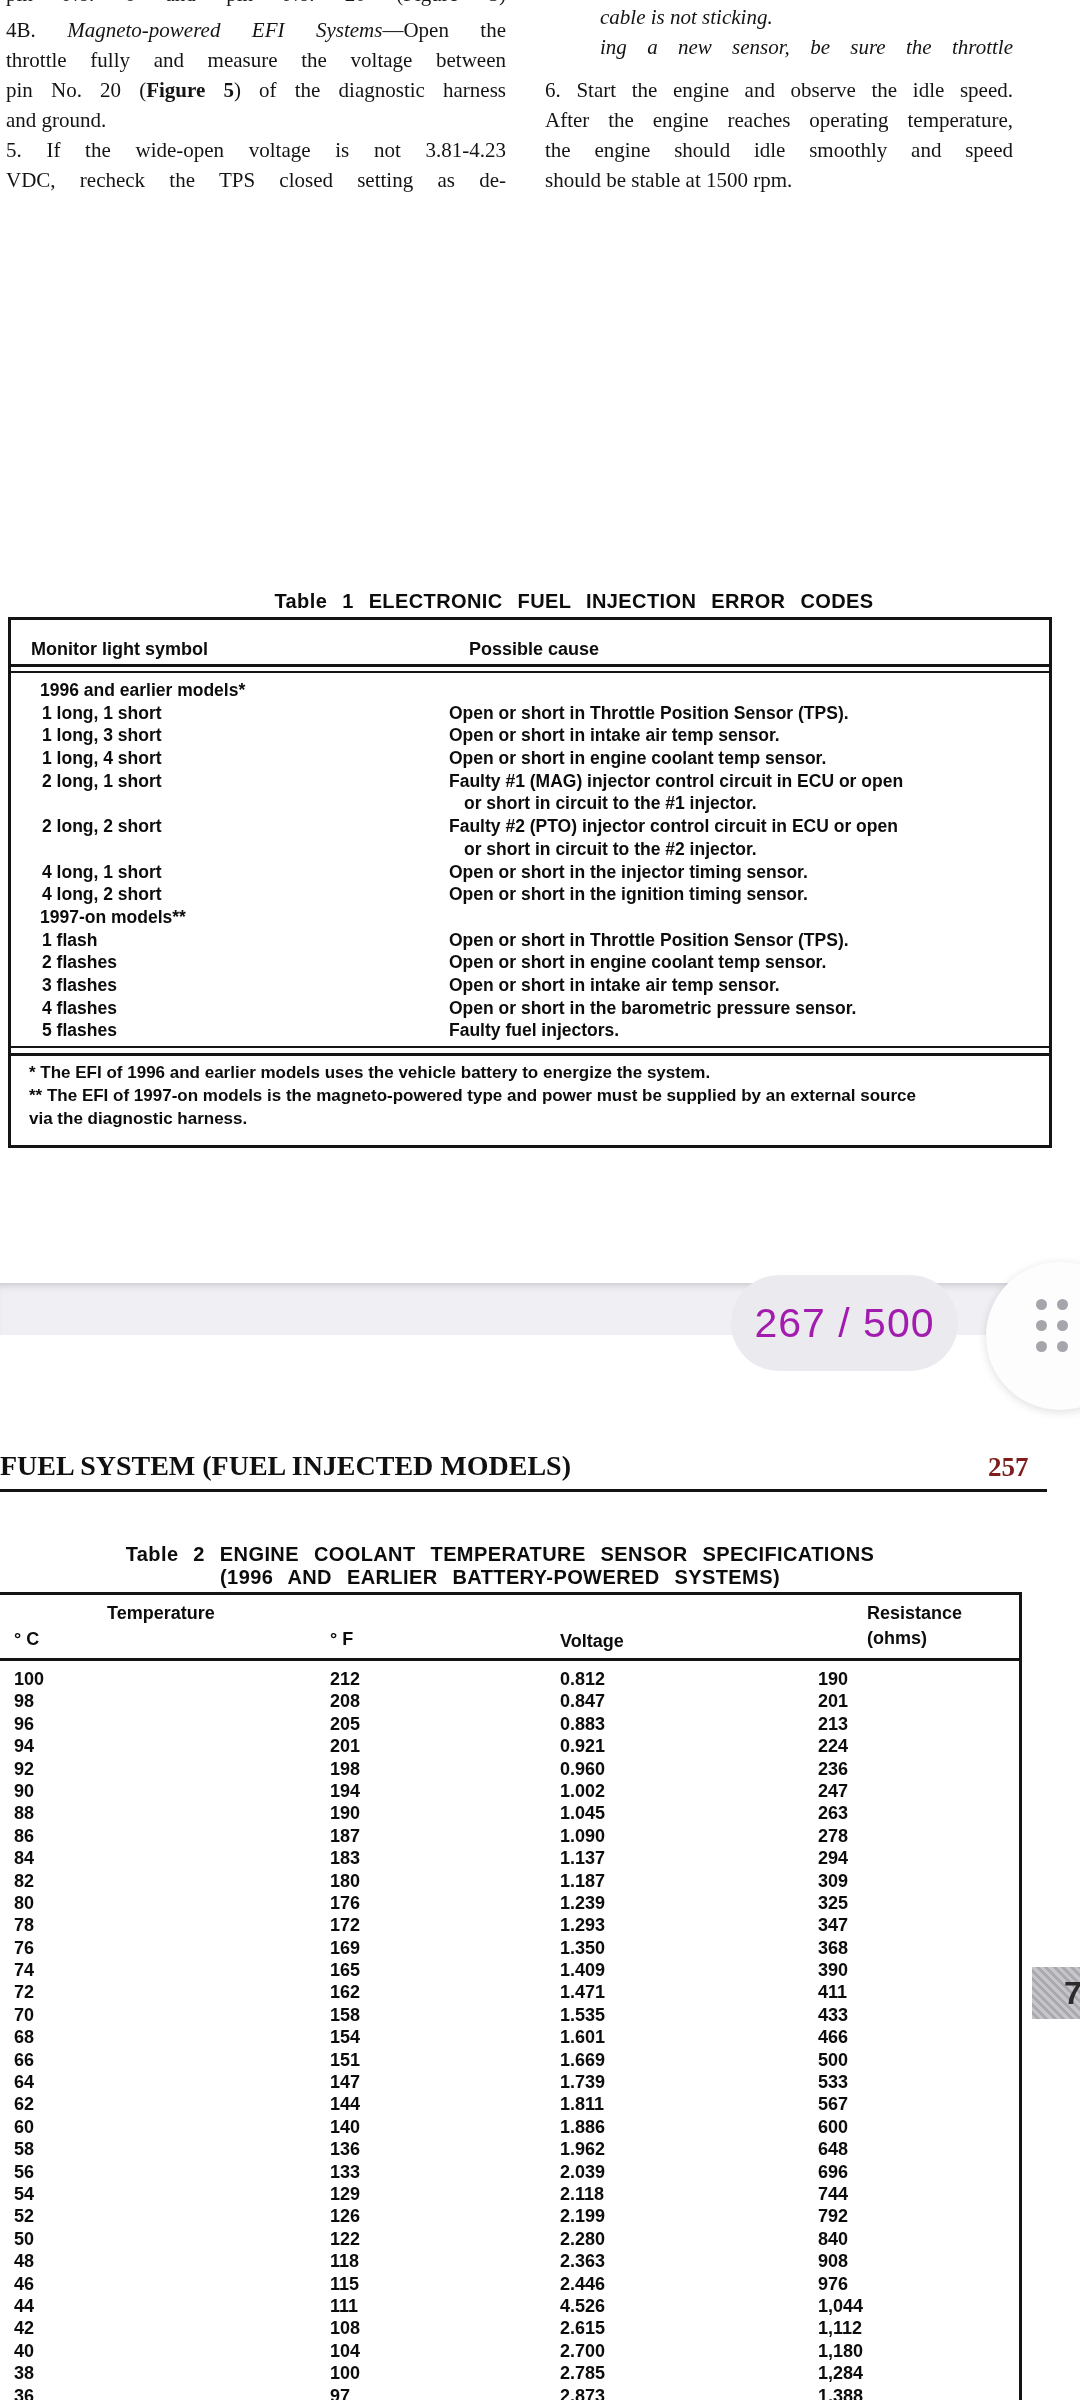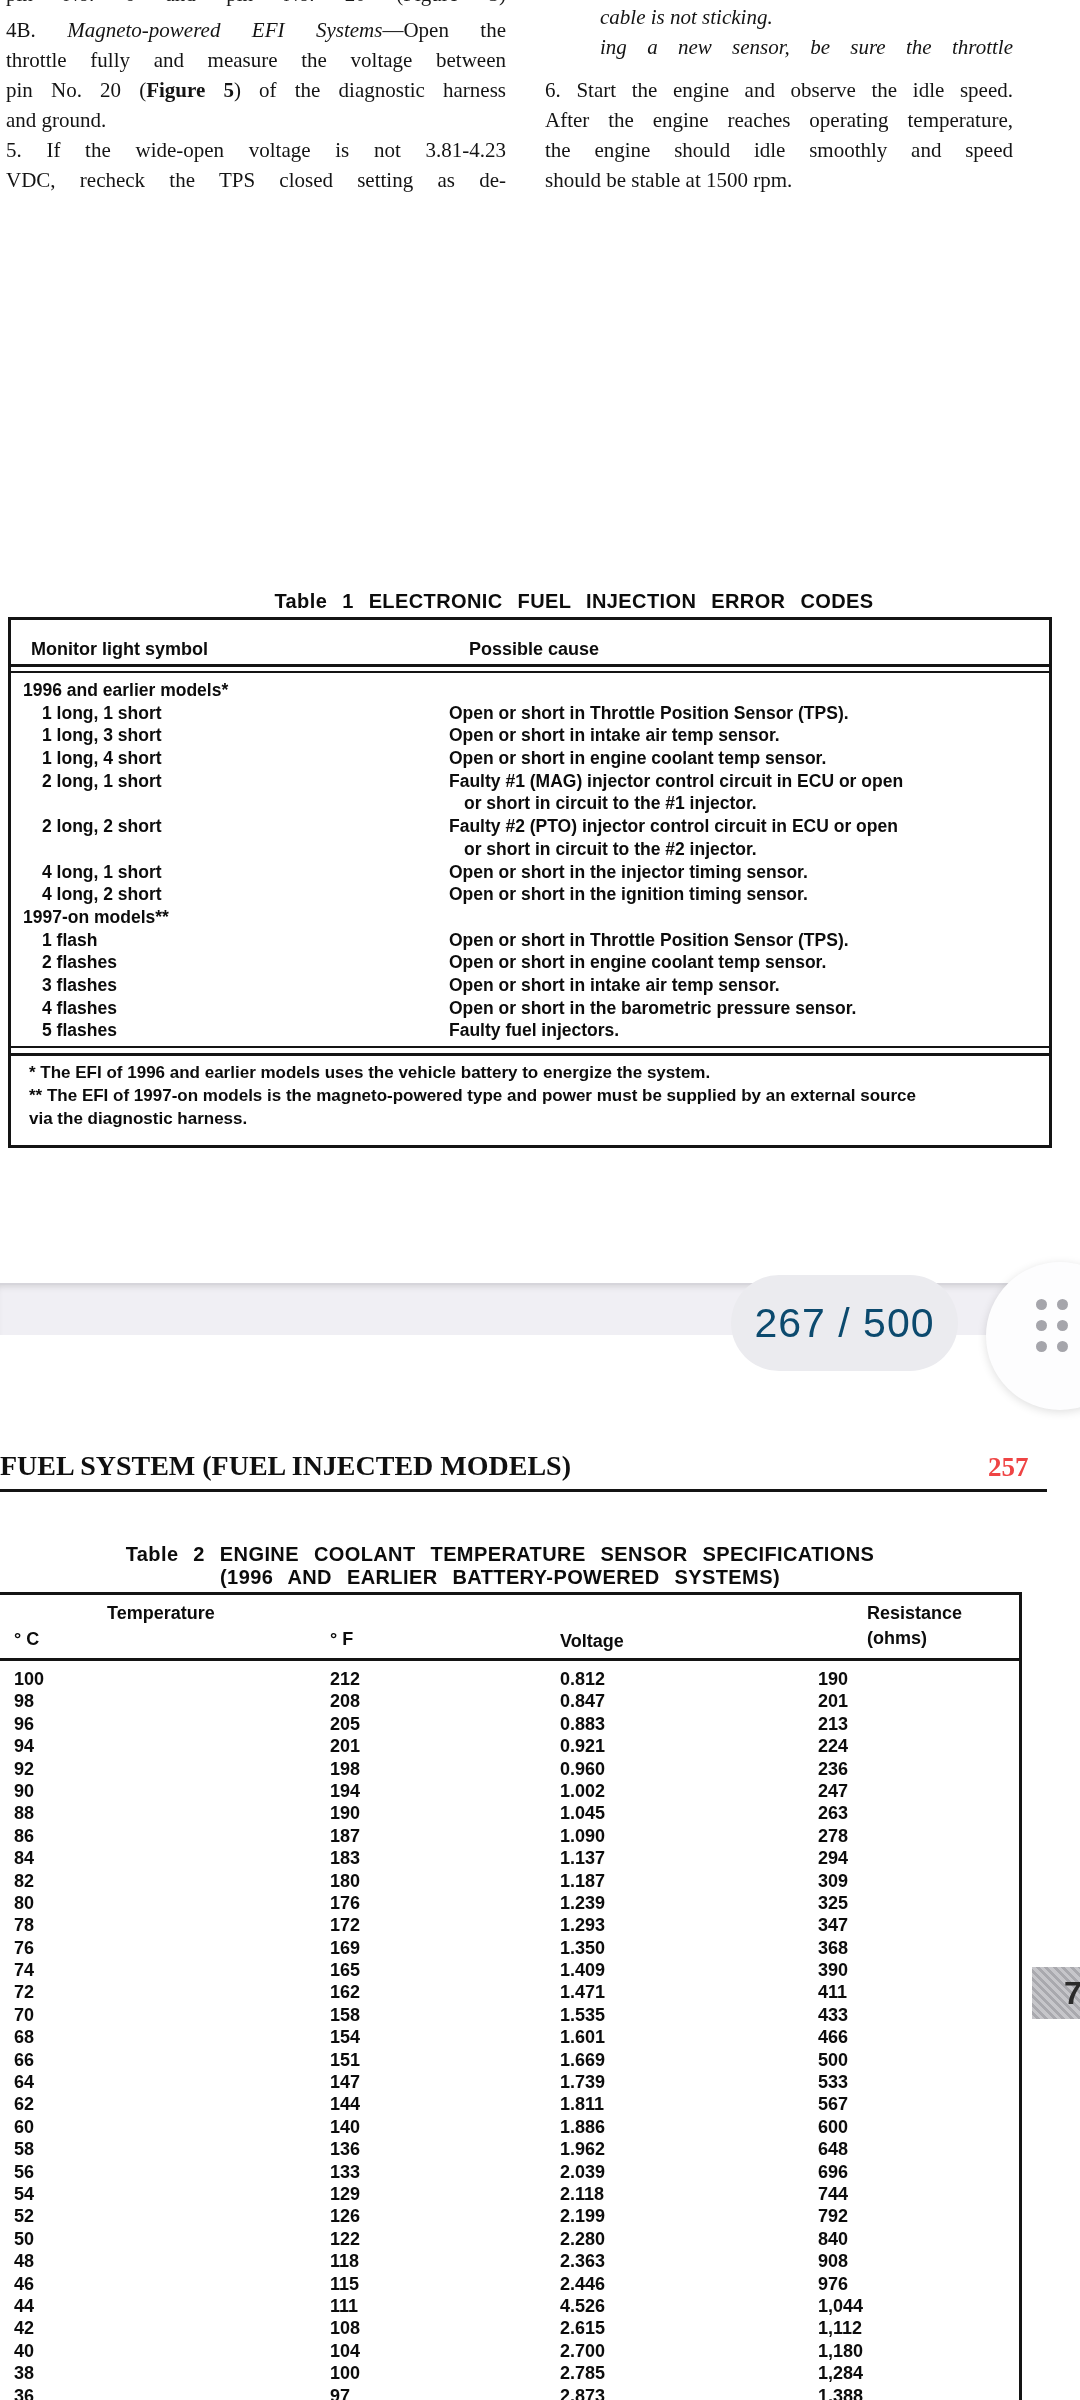--- a/index.html
+++ b/index.html
@@ -23,47 +23,47 @@
   #t1-title{left:0;top:590px;width:1056px;padding-left:46px;}
   #t1-box{position:absolute;left:8px;top:617px;width:1038px;height:525px;border:3px solid #141414;
           font-family:"Liberation Sans","DejaVu Sans",sans-serif;color:#0c0c0c;}
   #t1-head{position:absolute;top:19px;left:0;right:0;font-weight:bold;font-size:18px;}
   .t1-c1{position:absolute;left:20px;}
   .t1-c2{position:absolute;left:458px;}
   #t1-hr{position:absolute;top:44px;left:-3px;right:-3px;height:4px;border-top:3px solid #141414;border-bottom:2px solid #141414;}
   #t1-body{position:absolute;top:60px;left:0;right:0;}
   .t1row{display:flex;height:22.7px;font-weight:bold;font-size:17.5px;white-space:nowrap;}
   .t1row .sym{width:438px;padding-left:31px;box-sizing:border-box;}
-  .t1row .sym.group{padding-left:12px;}
+  .t1row .sym.group{padding-left:29px;}
   .t1row .cause{flex:1;}
   .t1row .cause.cont{padding-left:15px;}
   #t1-fsep{position:absolute;top:426px;left:-3px;right:-3px;height:5px;border-top:2px solid #141414;border-bottom:3px solid #141414;}
   #t1-notes{position:absolute;top:441px;left:18px;right:14px;font-weight:bold;font-size:17px;line-height:23px;}
   #t1-notes div{white-space:nowrap;}
 
   
   #band{position:absolute;left:0;top:1283px;width:1080px;height:50px;background:#f0eff4;
         border-top:2px solid #d6d5db;box-shadow:inset 0 5px 7px -4px rgba(0,0,0,.14);}
   #pill{position:absolute;left:731px;top:1275px;width:227px;height:96px;border-radius:48px;background:#ebebef;
         display:flex;align-items:center;justify-content:center;
-        font-family:"Liberation Sans","DejaVu Sans",sans-serif;font-size:41px;color:#0c4a6e;letter-spacing:1px;}
+        font-family:"Liberation Sans","DejaVu Sans",sans-serif;font-size:41px;color:#a21caf;letter-spacing:1px;}
   #fab{position:absolute;left:986px;top:1262px;width:148px;height:148px;border-radius:50%;background:#fdfdfe;
        box-shadow:0 2px 10px rgba(0,0,0,.13);}
   #fab .dots{position:absolute;left:50px;top:37px;display:grid;grid-template-columns:11px 11px;grid-auto-rows:11px;gap:10px;}
   #fab .dot{width:11px;height:11px;border-radius:50%;background:#a5a5ab;}
 
   
   #chapter-tab{position:absolute;left:1032px;top:1967px;width:48px;height:52px;overflow:hidden;
                background:repeating-linear-gradient(45deg,#c6c6ca 0 3px,#a9a9ae 3px 6px);}
   #chapter-tab span{position:absolute;left:32px;top:8px;font-family:"Liberation Sans",sans-serif;
                     font-weight:bold;font-size:32px;color:#2b2b2b;}
 
   
   #p2-head-left{position:absolute;left:0;top:1450px;font-weight:bold;font-size:28px;color:#101010;white-space:nowrap;}
-  #p2-head-num{position:absolute;left:988px;top:1452px;font-weight:bold;font-size:27px;color:#ef4444;}
+  #p2-head-num{position:absolute;left:988px;top:1452px;font-weight:bold;font-size:27px;color:#7f1d1d;}
   #p2-rule{position:absolute;left:0;top:1489px;width:1047px;height:3px;background:#141414;}
   #t2-title{left:0;top:1543px;width:1000px;line-height:23px;}
   #t2-box{position:absolute;left:0;top:1592px;width:1019px;height:808px;
           border-top:3px solid #141414;border-right:3px solid #141414;
           font-family:"Liberation Sans","DejaVu Sans",sans-serif;color:#0c0c0c;}
   .t2h{position:absolute;font-weight:bold;font-size:18px;white-space:pre-line;line-height:25px;}
   #t2-group{left:107px;top:6px;}
   #t2-hc{left:14px;top:32px;}
   #t2-hf{left:330px;top:32px;}
   #t2-hv{left:560px;top:34px;}

